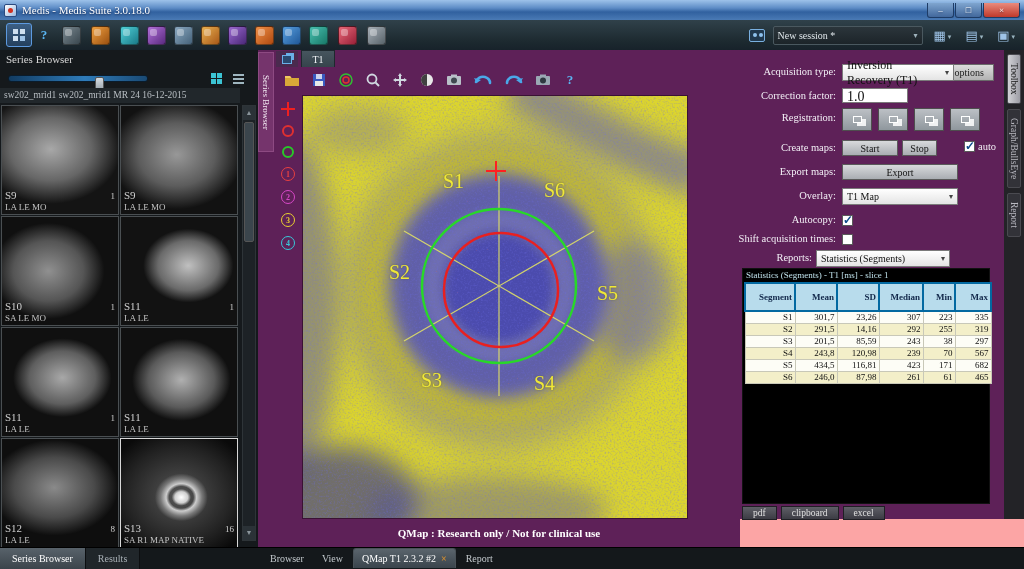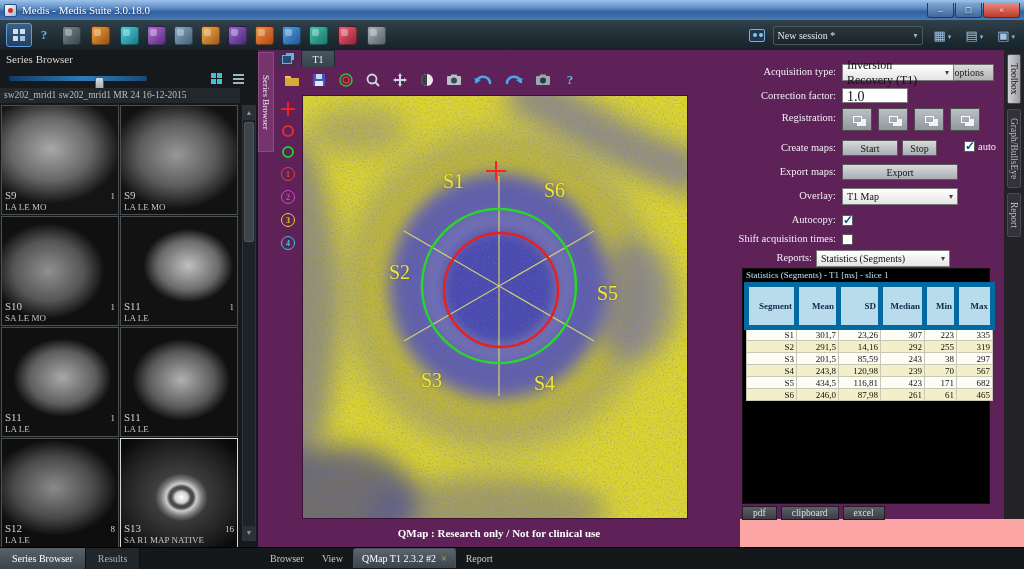--- a/index.html
+++ b/index.html
@@ -170,21 +170,21 @@
   .regbtn{position:absolute;top:-2px;width:30px;height:23px;background:linear-gradient(#bcc0c5,#8f979d);
     border:1px solid #4e4e4e;display:flex;align-items:center;justify-content:center}
   .reg-glyph{width:9px;height:7px;border:1px solid #fff;box-shadow:4px 3px 0 0 rgba(255,255,255,.85)}
   .check{width:11px;height:11px;background:#fff;border:1px solid #5a5a5a;position:relative;display:inline-block;vertical-align:middle}
   .check[data-checked="true"]::after{content:"✓";position:absolute;left:0;top:-3px;color:#0e4a8a;font-size:12px;font-weight:bold}
   .auto-wrap{position:absolute;left:224px;top:1px;display:flex;align-items:center;gap:3px;color:#f2eef5}
 
   .stat-block{position:absolute;left:2px;top:218px;width:248px;height:236px;background:#000;border:1px solid #111}
   .stat-title{height:13px;color:#bfe0ea;font-size:9px;padding:1px 3px;white-space:nowrap;overflow:hidden}
   table.stats{border-collapse:collapse;table-layout:fixed;width:246px;font-size:9px;margin-left:1px}
-  table.stats th{background:#b8dcec;color:#12284a;font-weight:bold;border:5px solid #0369a1;height:12px;padding:14px 2px;text-align:right}
+  table.stats th{background:#b8dcec;color:#12284a;font-weight:bold;border:2px solid #0369a1;height:12px;padding:8px 2px;text-align:right}
   table.stats td{background:#fdfdf6;color:#101010;border:1px solid #c8c8b8;height:12px;padding:0 2px;text-align:right}
   table.stats tr:nth-child(even) td{background:#f3efc9}
   .export-row{position:absolute;left:2px;top:456px;display:flex;gap:4px}
   .xbtn{padding:0 10px;height:14px;font-size:9.5px}
 
   
   .righttabs{position:absolute;left:1004px;top:50px;width:20px;height:469px;background:#232327;display:flex;
     flex-direction:column;align-items:center;gap:5px;padding-top:4px}
   .sidetab{writing-mode:vertical-rl;font-size:9.5px;color:#b8b8c0;background:#323238;border:1px solid #4a4a50;
     padding:8px 1px;display:flex;align-items:center;border-radius:2px}

